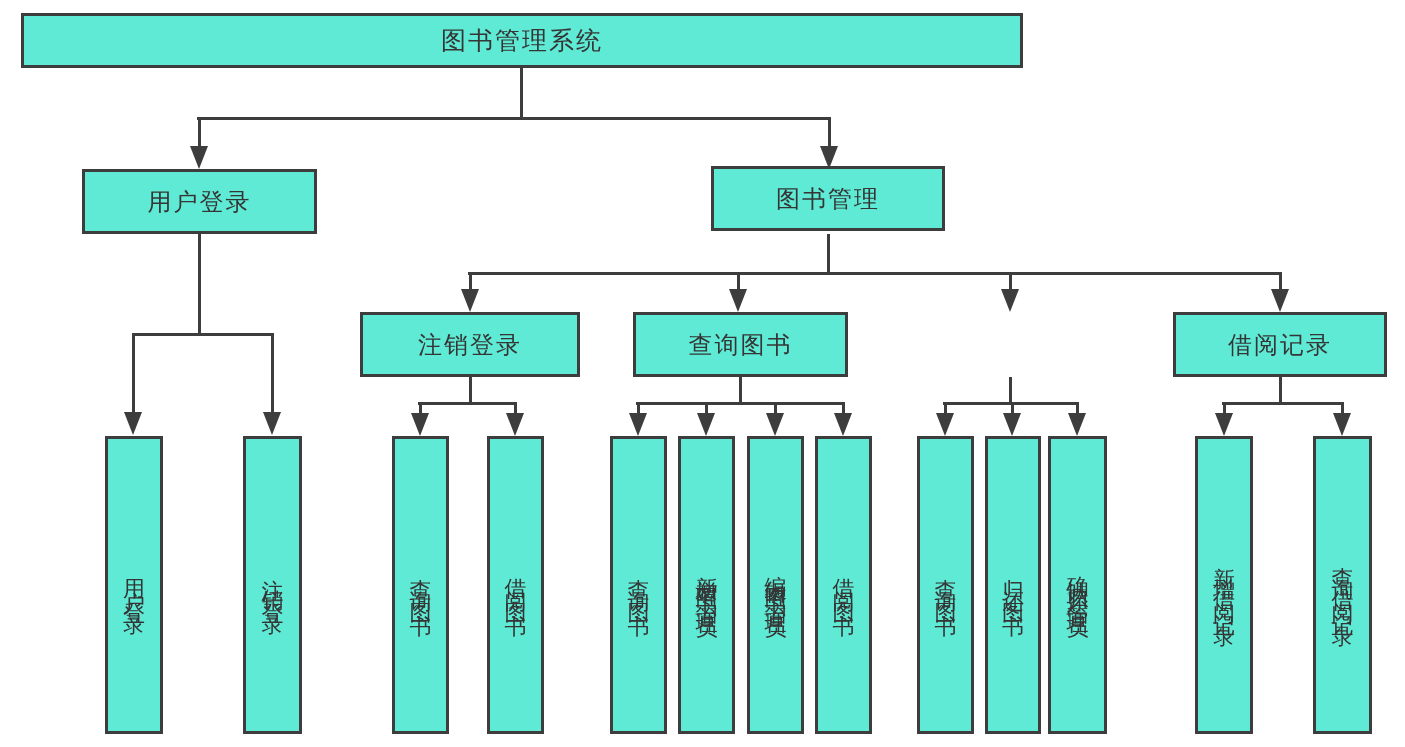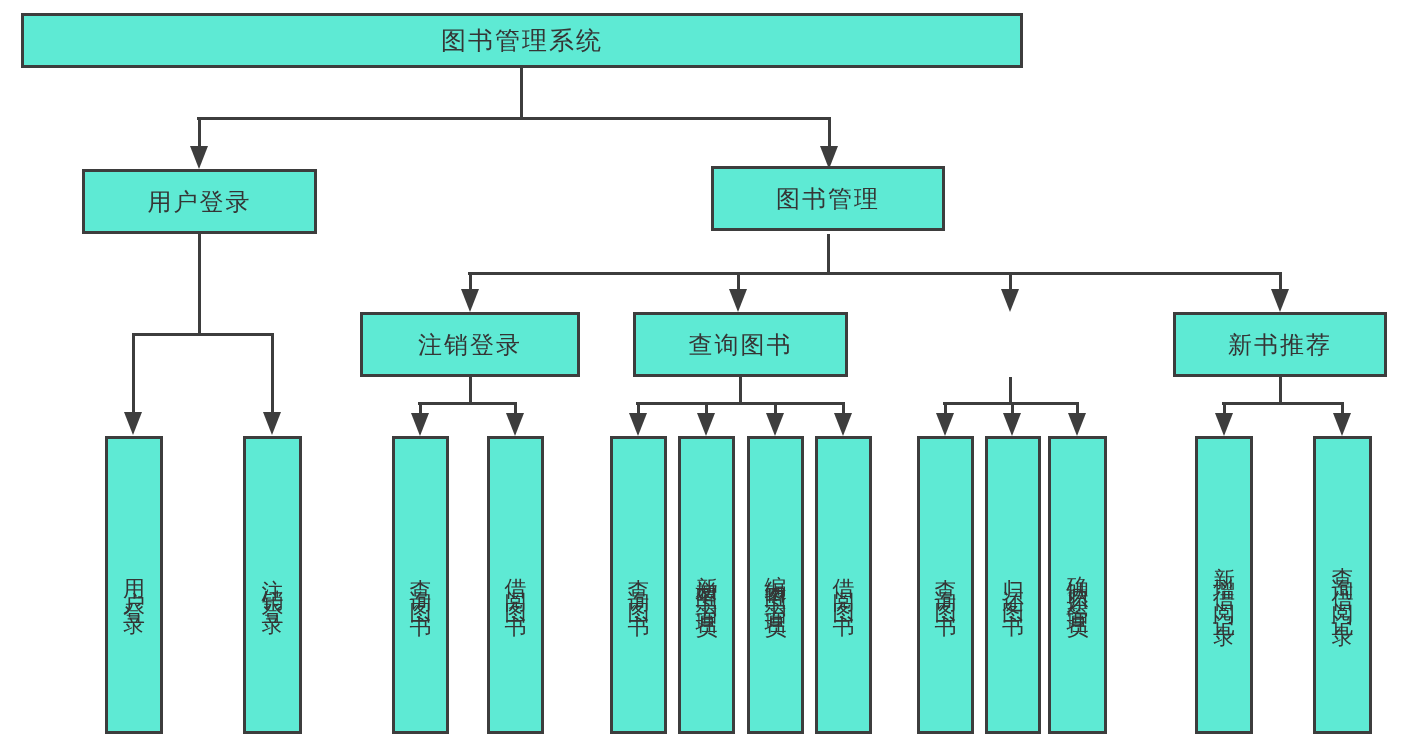--- a/index.html
+++ b/index.html
@@ -62,21 +62,21 @@
   <div class="arrow" style="left:461px; top:289px;"></div>
   <div class="vline" style="left:737px; top:272px; height:19px;"></div>
   <div class="arrow" style="left:729px; top:289px;"></div>
   <div class="vline" style="left:1009px; top:272px; height:19px;"></div>
   <div class="arrow" style="left:1001px; top:289px;"></div>
   <div class="vline" style="left:1279px; top:272px; height:19px;"></div>
   <div class="arrow" style="left:1271px; top:289px;"></div>
 
   <div class="box hbox" style="left:360px; top:312px; width:220px; height:65px;">注销登录</div>
   <div class="box hbox" style="left:633px; top:312px; width:215px; height:65px;">查询图书</div>
-  <div class="box hbox" style="left:1173px; top:312px; width:214px; height:65px;">新书推荐</div>
+  <div class="box hbox" style="left:1173px; top:312px; width:214px; height:65px;">借阅记录</div>
 
   <div class="vline" style="left:469px; top:377px; height:28px;"></div>
   <div class="hline" style="left:418px; top:402px; width:99px;"></div>
   <div class="vline" style="left:419px; top:402px; height:13px;"></div>
   <div class="arrow" style="left:411px; top:413px;"></div>
   <div class="vline" style="left:514px; top:402px; height:13px;"></div>
   <div class="arrow" style="left:506px; top:413px;"></div>
 
   <div class="vline" style="left:739px; top:377px; height:28px;"></div>
   <div class="hline" style="left:636px; top:402px; width:209px;"></div>

